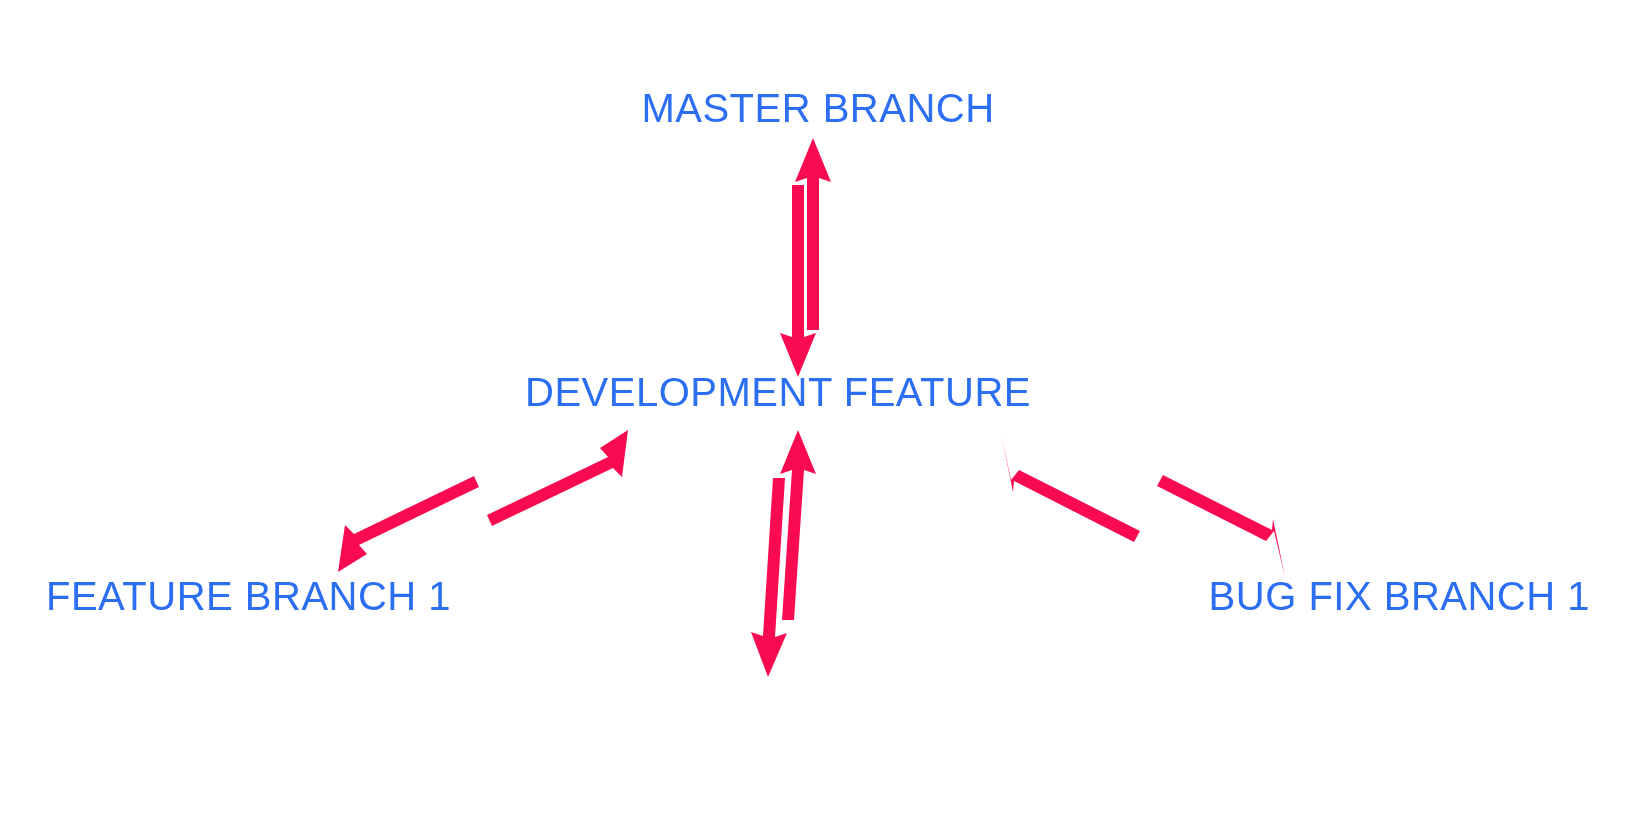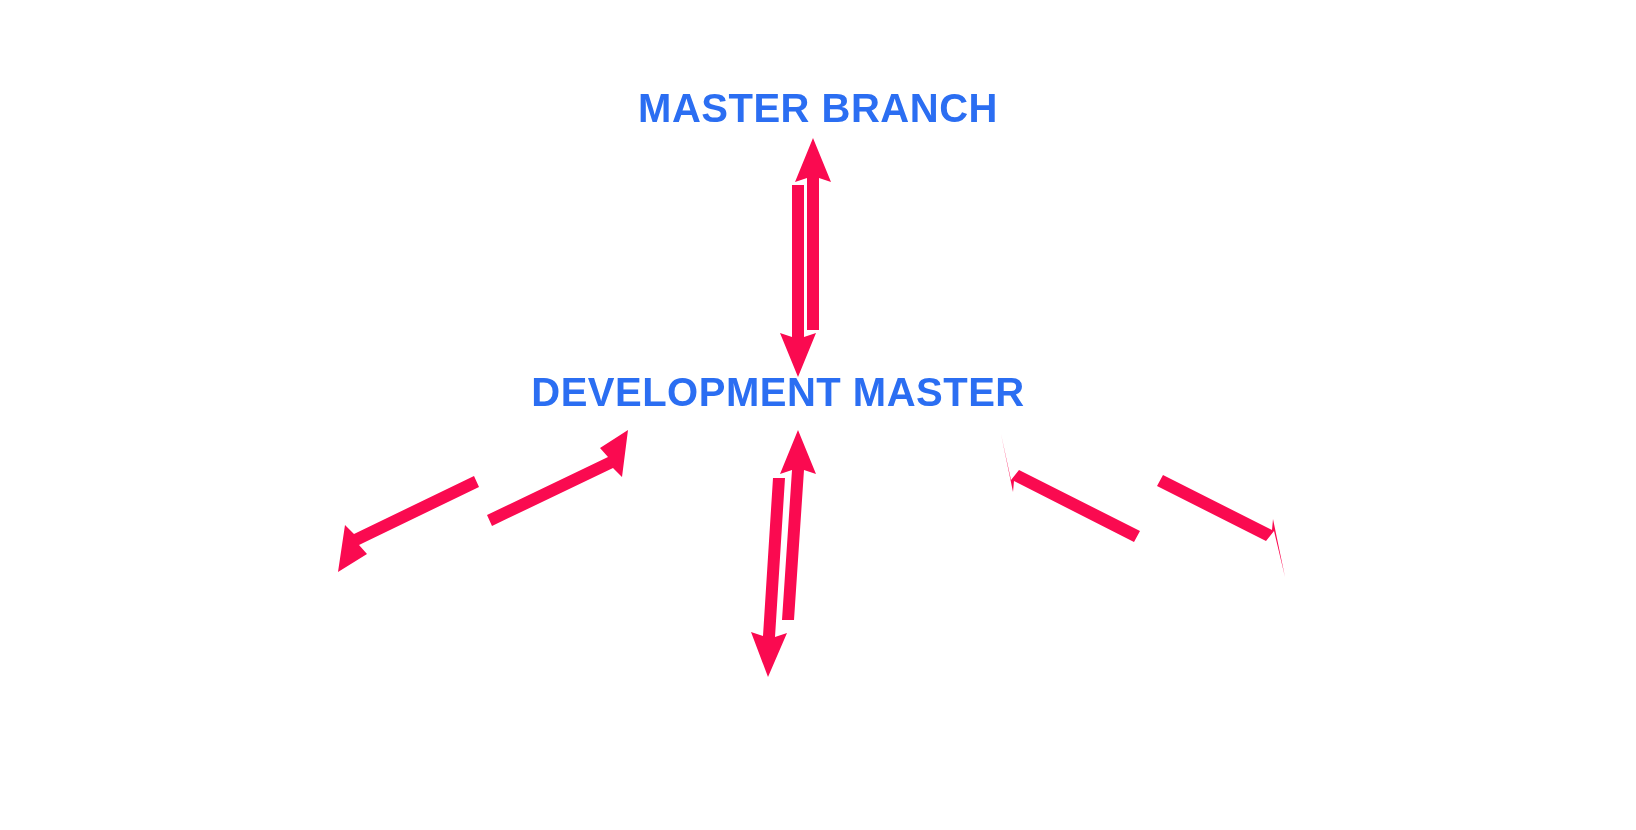--- a/index.html
+++ b/index.html
@@ -24,21 +24,21 @@
     position: absolute;
     left: 0;
     top: 0;
     width: 1636px;
     height: 830px;
   }
   .node-label {
     position: absolute;
     color: #2b6ef2;
     font-family: "Liberation Sans", sans-serif;
-    font-weight: bold;
+    font-weight: normal;
     font-size: 40px;
     letter-spacing: 0.5px;
     line-height: 1;
     white-space: nowrap;
     -webkit-font-smoothing: antialiased;
   }
   .node-master        { left: 50%; top: 88px;  transform: translateX(-50%); }
   .node-development   { left: 778px; top: 372px; transform: translateX(-50%); }
   .node-feature-1     { left: 46px;  top: 576px; }
   .node-feature-2     { left: 758px; top: 684px; transform: translateX(-50%); }
@@ -91,18 +91,20 @@
         1134,542 1014,481 1013,492"></polygon>
       <polygon fill="#fa0a50" points="
         1285,577
         1274,531 1266,541 1157,486
         1163,475 1272,530 1273,519"></polygon>
     </g>
   </svg>
 
   <div class="node-label node-master">MASTER BRANCH</div>
 
-  <div class="node-label node-development">DEVELOPMENT MASTER</div>
+  <div class="node-label node-development">DEVELOPMENT FEATURE</div>
+
+  <div class="node-label node-feature-1">FEATURE BRANCH 1</div>
 
 
-
+  <div class="node-label node-bugfix-1">BUG FIX BRANCH 1</div>
 
 </div>
 
 </body></html>

